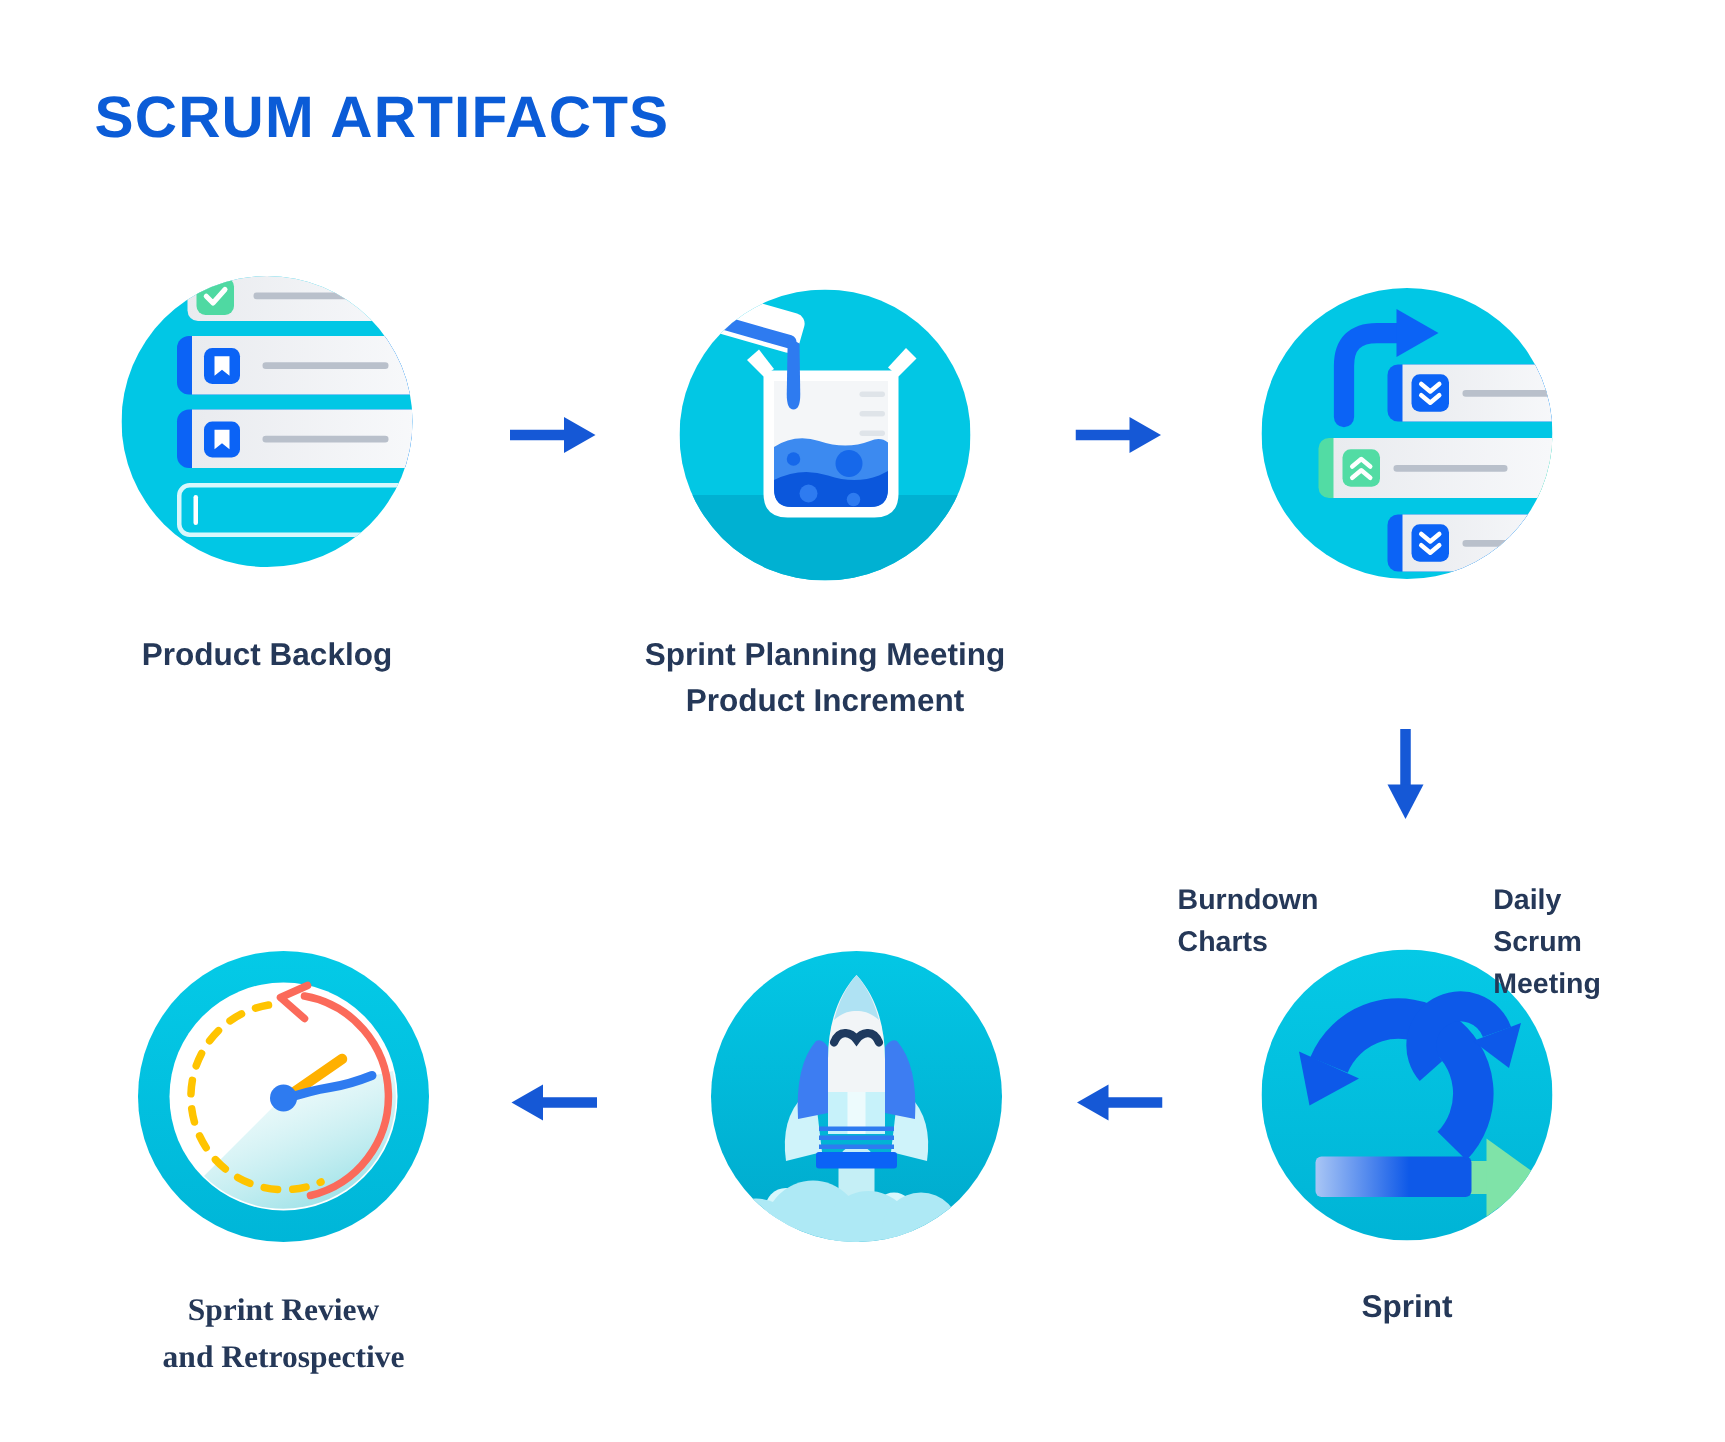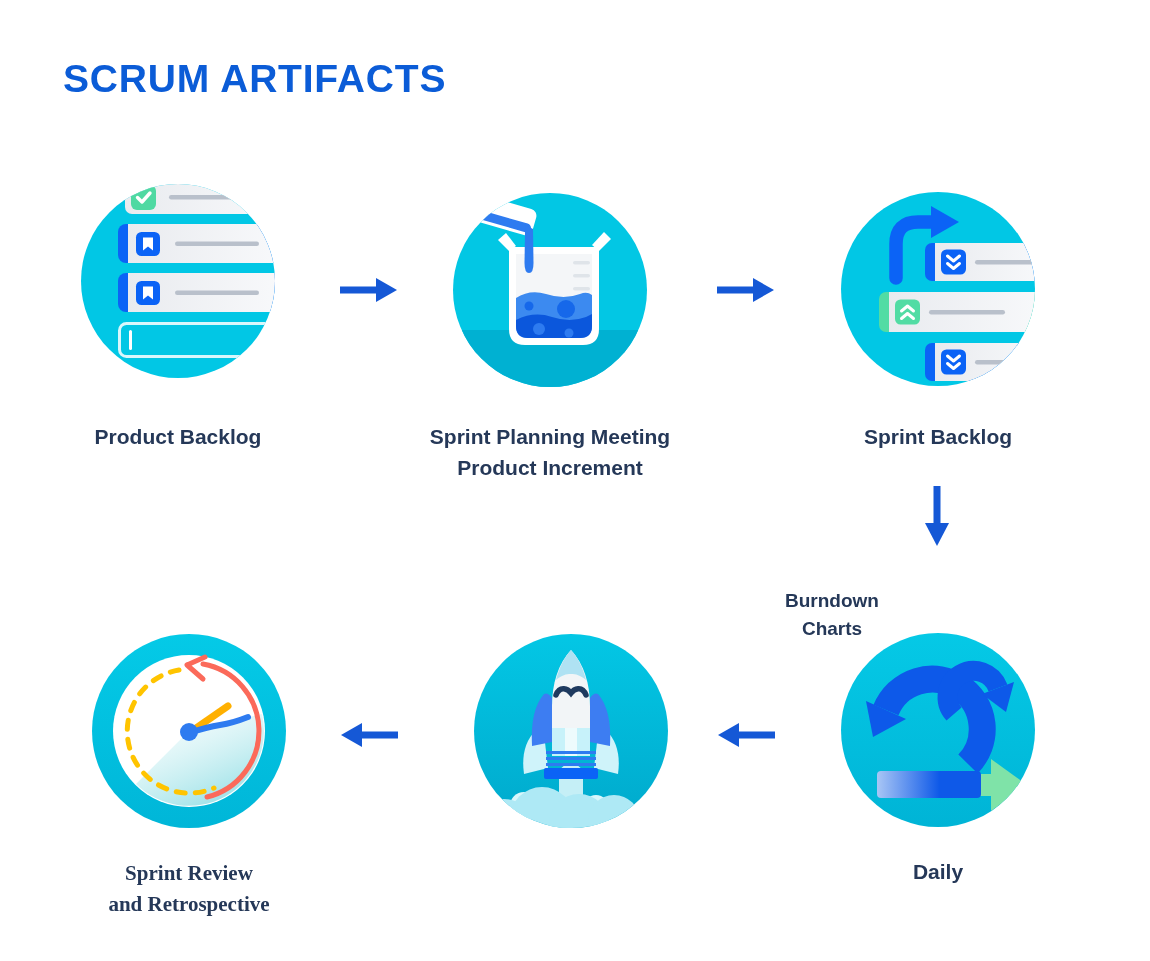--- a/index.html
+++ b/index.html
@@ -4,21 +4,21 @@
 <style>
   html,body{margin:0;padding:0;background:#ffffff;}
   .canvas{position:relative;width:1150px;height:961px;background:#ffffff;overflow:hidden;
           font-family:"Liberation Sans","DejaVu Sans",sans-serif;}
   .title{position:absolute;left:63px;top:57px;margin:0;font-size:39px;font-weight:800;
          color:#0B5CD7;letter-spacing:0.8px;}
   .icon{position:absolute;width:194px;height:194px;}
   .icon svg{display:block;}
   .label{position:absolute;transform:translateX(-50%);text-align:center;white-space:pre-line;
           font-size:21px;font-weight:bold;color:#253858;line-height:31px;}
-  .annotation{position:absolute;transform:translateX(-50%);text-align:center;white-space:pre-line;
+  .annotation{position:absolute;transform:translateX(-50%);white-space:pre-line;
           font-size:19px;font-weight:600;color:#253858;line-height:28px;}
   .arrow{position:absolute;}
 </style>
 </head>
 <body>
 
 <div class="canvas">
 
   <h1 class="title">SCRUM ARTIFACTS</h1>
 
@@ -259,25 +259,26 @@
       <rect x="20" y="11.5" width="38" height="7" fill="#1558D6"></rect>
       <polygon points="22,3 22,27 1,15" fill="#1558D6"></polygon>
     </svg>
   </div>
 
   <div class="label" style="left:550px;top:421px;">Sprint Planning Meeting
 Product Increment</div>
 
   <div class="label" style="left:178px;top:421px;">Product Backlog</div>
 
-  <div class="label" style="left:938px;top:421px;">Sprint Backlog</div>
-
-  <div class="label" style="left:938px;top:856px;">Daily</div>
+
+  <div class="label" style="left:938px;top:856px;">Sprint</div>
 
 
   <div class="label" style="left:189px;top:858px;font-family:Liberation Serif, serif;">Sprint Review
 and Retrospective</div>
 
   <div class="annotation" style="left:832px;top:587px;">Burndown
 Charts</div>
 
+  <div class="annotation" style="left:1047px;top:587px;">Daily Scrum
+Meeting</div>
 
 </div>
 
 </body></html>

